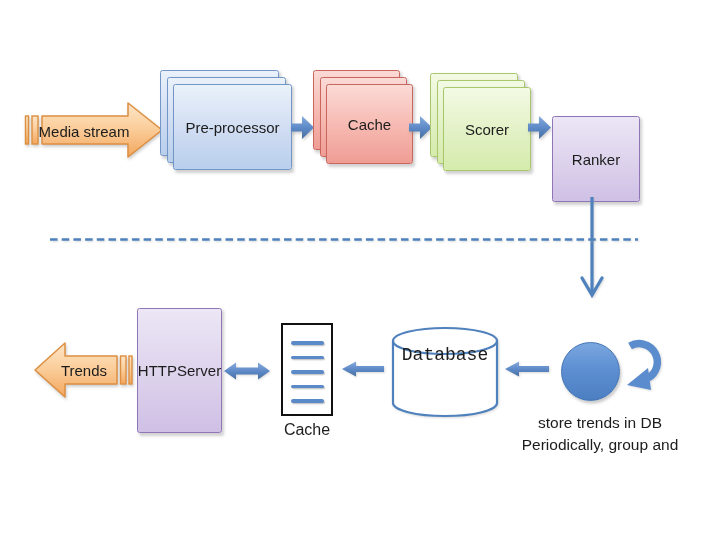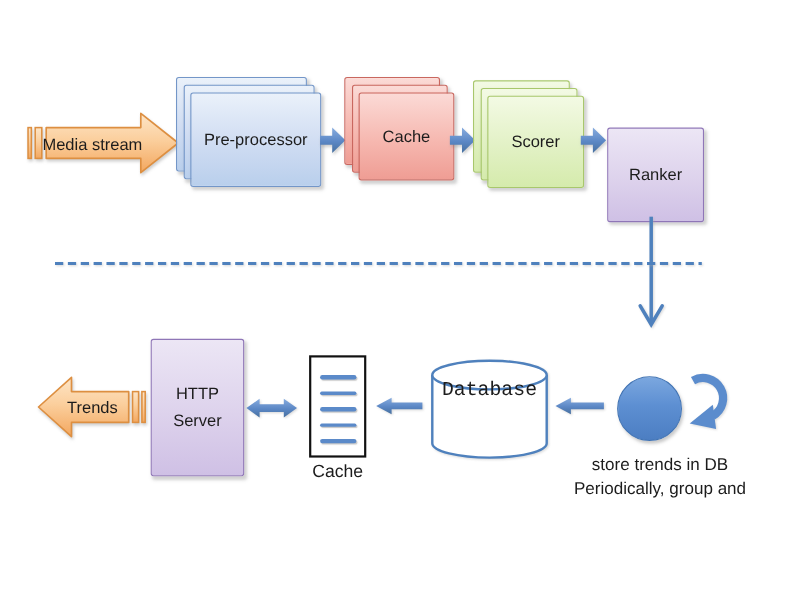--- a/index.html
+++ b/index.html
@@ -14,21 +14,21 @@
 
   
   .layer{position:absolute;border-radius:2.5px;box-shadow:2px 2.5px 3px rgba(120,120,120,.35);}
   .blue  .layer{background:linear-gradient(180deg,#eaf1fa 0%,#cfdcf2 55%,#b9cfec 100%);border:1.6px solid #7396c8;}
   .red   .layer{background:linear-gradient(180deg,#fbdad6 0%,#f6b8b0 55%,#ef9d94 100%);border:1.6px solid #c9675f;}
   .green .layer{background:linear-gradient(180deg,#f3fae4 0%,#e2f1c5 55%,#d5ebac 100%);border:1.6px solid #a8c76c;}
   .purple.layer, .purplebox{background:linear-gradient(180deg,#ece6f5 0%,#ddd2ec 55%,#cfc0e5 100%);border:1.6px solid #8f76b7;}
   .purplebox{position:absolute;border-radius:2.5px;box-shadow:2px 2.5px 3px rgba(120,120,120,.35);}
   .box-label{position:absolute;inset:0;display:flex;align-items:center;justify-content:center;
     font-size:15px;color:#1c1c1c;white-space:nowrap;}
-  .box-label.two-line{flex-direction:column;line-height:24px;}
+  .box-label.two-line{flex-direction:row;line-height:24px;}
 
   .float-label{display:flex;align-items:center;justify-content:center;font-size:15px;white-space:nowrap;}
 
   
   .cache-box{position:absolute;box-sizing:border-box;background:#ffffff;border:2.6px solid #111111;padding-top:16px;}
   .cache-line{width:33px;height:3.6px;margin:0 auto 11px auto;border-radius:2px;background:#5b8ac9;
     box-shadow:1px 1.2px 1px rgba(150,150,150,.55);}
 
   
   .worker-circle{position:absolute;border-radius:50%;

